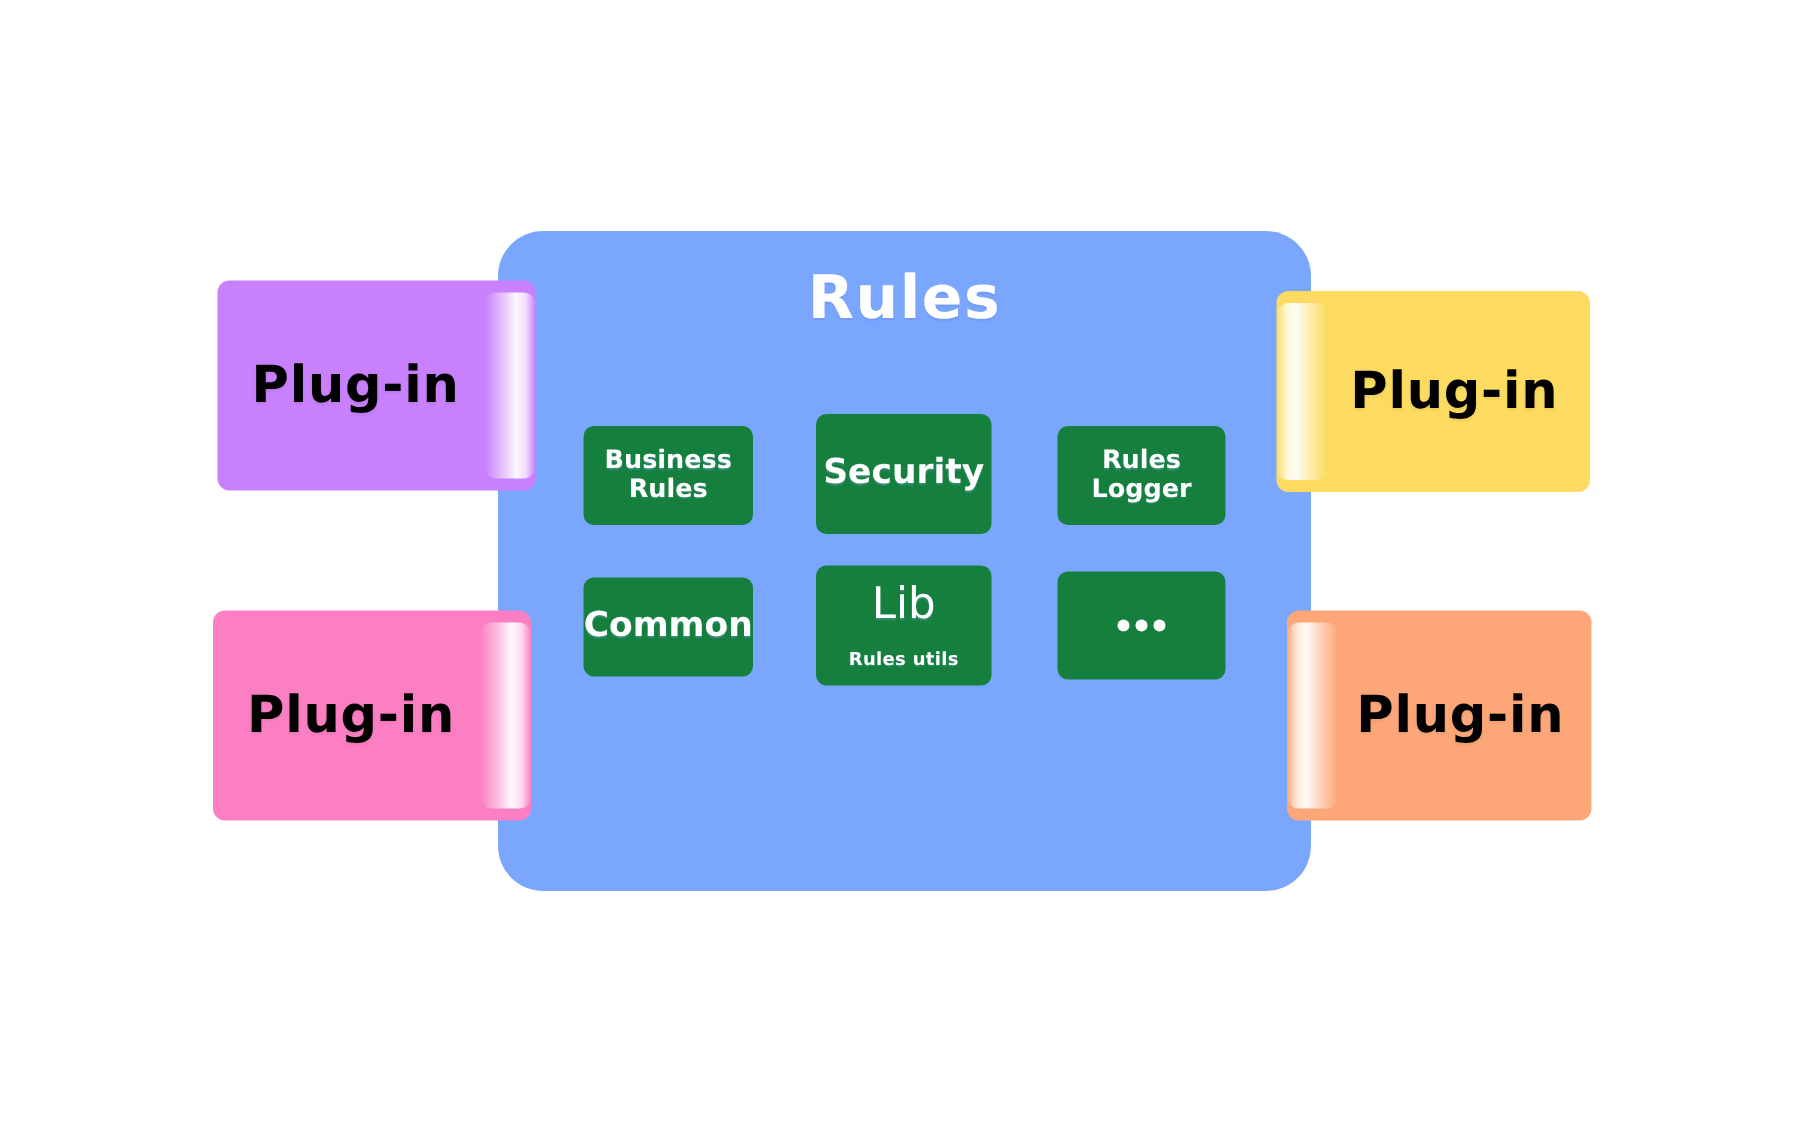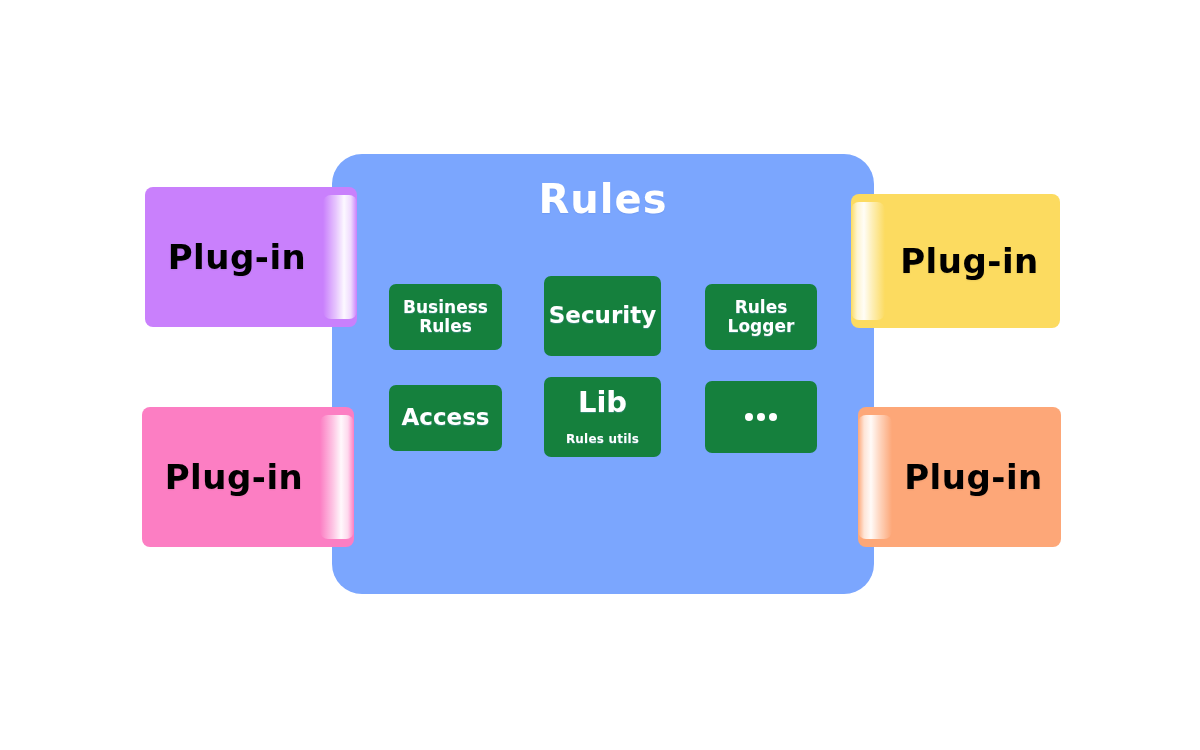--- a/index.html
+++ b/index.html
@@ -73,21 +73,21 @@
   .m-security { left: 162px; top: 0px;   width: 117px; height: 80px;  font-size: 23px; }
   .m-data     { left: 323px; top: 8px;   width: 112px; height: 66px;  font-size: 17px; }
 
   
   .m-logger   { left: 7px;   top: 109px; width: 113px; height: 66px;  font-size: 23px; }
   .m-lib      { left: 162px; top: 101px; width: 117px; height: 80px; }
   .m-dots     { left: 323px; top: 105px; width: 112px; height: 72px; }
 
   .m-lib .lib-title {
     font-size: 29px;
-    font-weight: 700;
+    font-weight: 400;
     line-height: 1;
     margin-bottom: 16px;
   }
   .m-lib .lib-sub {
     font-size: 12px;
     font-weight: 700;
     letter-spacing: .2px;
   }
 
   .dots {
@@ -191,21 +191,21 @@
       <div class="module m-security">
         <span>Security</span>
       </div>
 
       <div class="module m-data">
         <span>Rules</span>
         <span>Logger</span>
       </div>
 
       <div class="module m-logger">
-        <span>Access</span>
+        <span>Common</span>
       </div>
 
       <div class="module m-lib">
         <span class="lib-title">Lib</span>
         <span class="lib-sub">Rules utils</span>
       </div>
 
       <div class="module m-dots">
         <span class="dots">
           <span></span>

